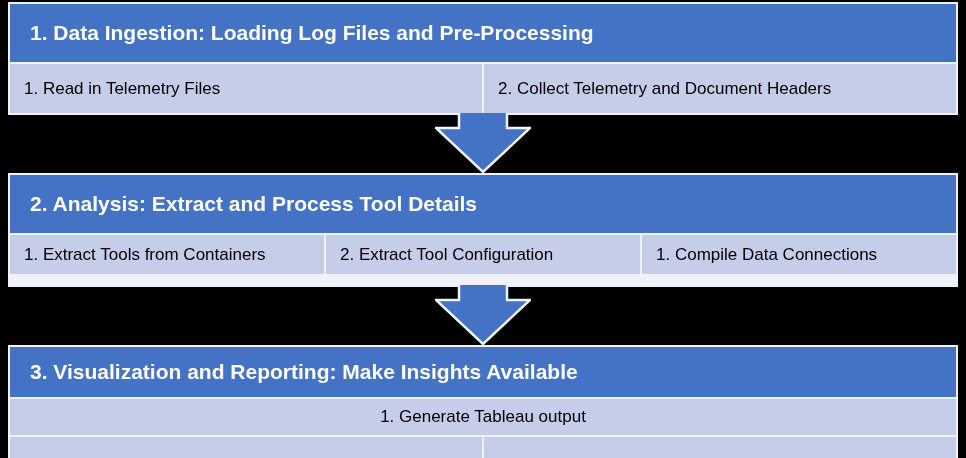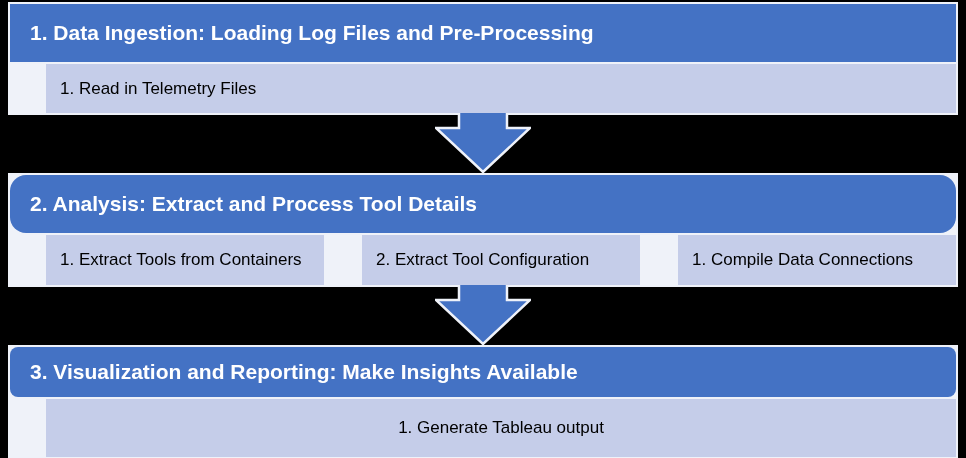--- a/index.html
+++ b/index.html
@@ -33,48 +33,47 @@
     background: var(--header-blue, #4472C4);
     color: var(--header-text, #FFFFFF);
     font-weight: bold;
     font-size: 21px;
     display: flex;
     align-items: center;
     padding-left: 20px;
     flex: 0 0 auto;
   }
   .section-1 .stage-header { height: 58px; }
-  .section-2 .stage-header { height: 58px; border-radius: 16px; }
-  .section-3 .stage-header { height: 50px; border-radius: 8px; }
+  .section-2 .stage-header { height: 58px; }
+  .section-3 .stage-header { height: 50px; }
 
   .steps-row {
     display: flex;
     gap: 2px;
     margin-top: 2px;
     flex: 1 1 auto;
   }
   .step-cell {
     background: var(--row-light, #C5CDE9);
     color: var(--cell-text, #000000);
     flex: 1 1 0;
     font-size: 17px;
     display: flex;
     align-items: center;
     padding-left: 14px;
     box-sizing: border-box;
-    margin-left: 36px;
   }
   .section-3 .step-cell {
     justify-content: center;
     padding-left: 0;
   }
   .steps-row.main { flex: 0 0 auto; }
   .section-1 .steps-row.main { height: 49px; }
-  .section-2 .steps-row.main { height: 50px; border-radius: 18px; }
-  .section-3 .steps-row.main { height: 58px; border-radius: 17px; }
+  .section-2 .steps-row.main { height: 39px; border-radius: 18px; }
+  .section-3 .steps-row.main { height: 36px; border-radius: 17px; }
 
   .stub-row {
     display: flex;
     gap: 2px;
     margin-top: 2px;
     flex: 1 1 auto;
   }
   .stub-cell {
     background: var(--row-light, #C5CDE9);
     flex: 1 1 0;
@@ -96,20 +95,21 @@
 </style>
 </head>
 <body>
 
 <div class="canvas">
 
   <div class="section section-1">
     <div class="stage-header">1. Data Ingestion: Loading Log Files and Pre-Processing</div>
     <div class="steps-row main">
       <div class="step-cell">1. Read in Telemetry Files</div>
+      <div class="step-cell">2. Collect Telemetry and Document Headers</div>
     </div>
   </div>
 
   <svg class="flow-arrow flow-arrow-1" viewBox="0 0 96 60" aria-hidden="true">
     <polygon points="24,-3 24,15 1,15 48,59 95,15 72,15 72,-3"></polygon>
   </svg>
 
   <div class="section section-2">
     <div class="stage-header">2. Analysis: Extract and Process Tool Details</div>
     <div class="steps-row main">

